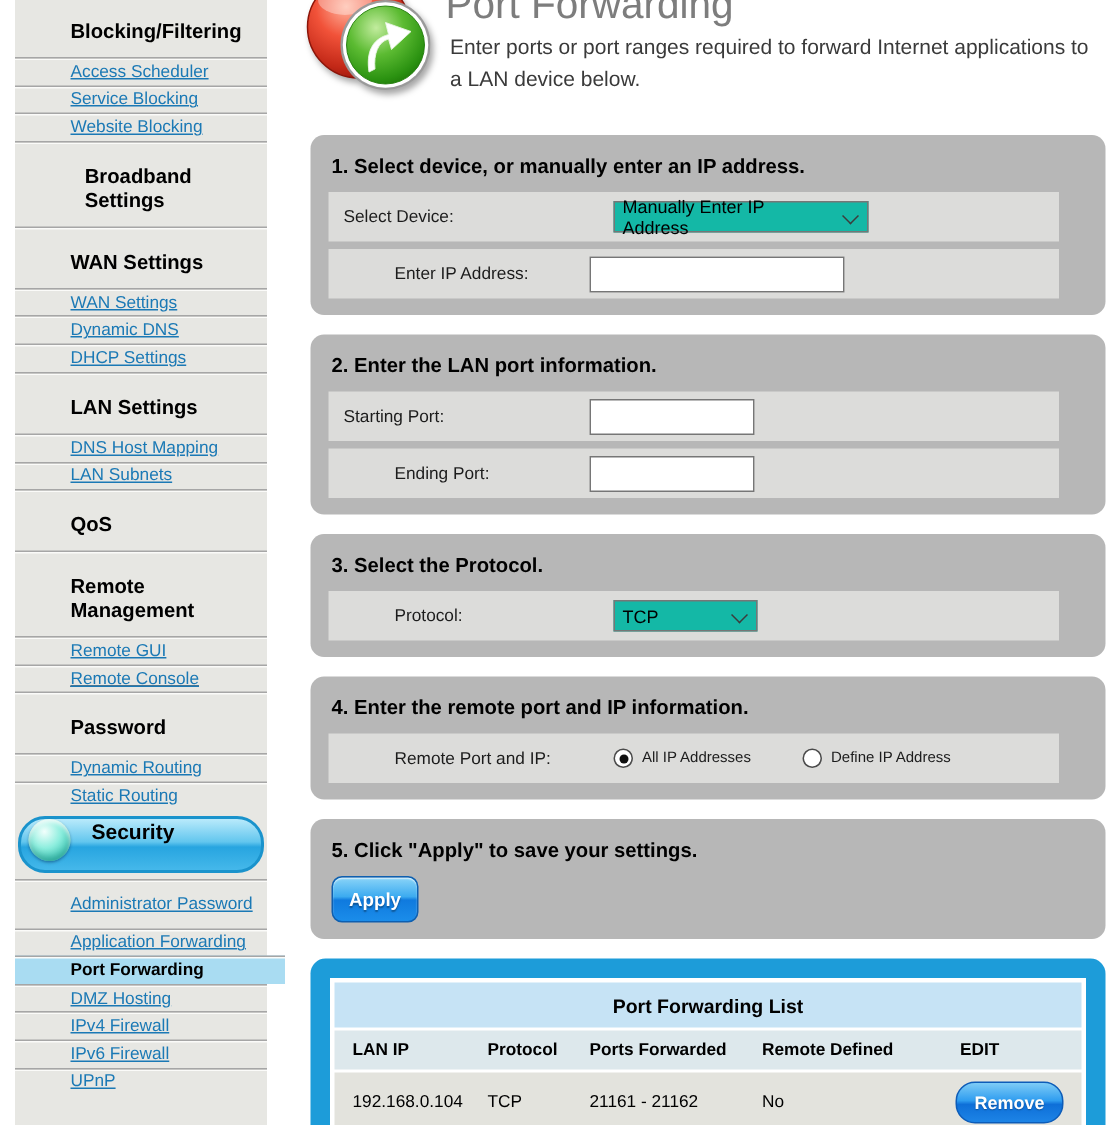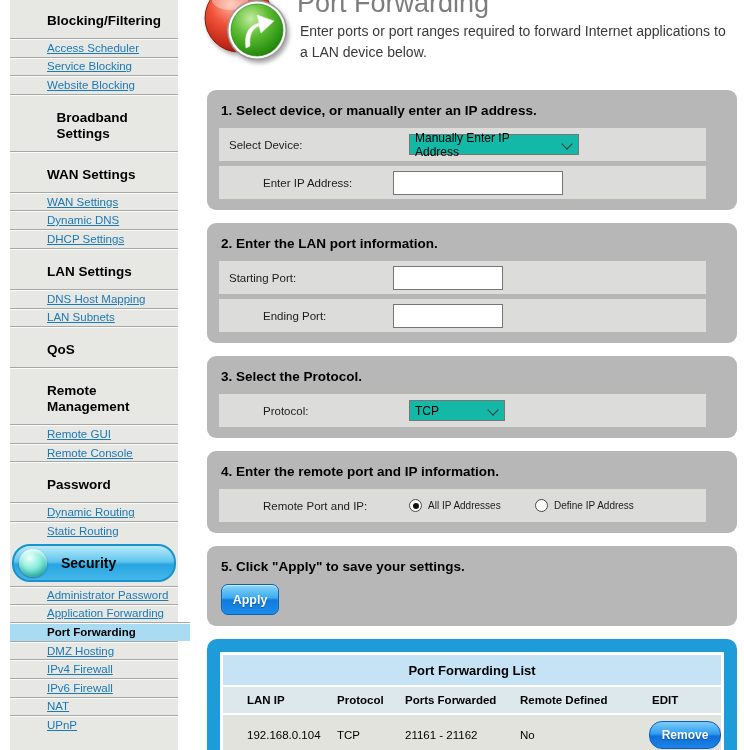--- a/index.html
+++ b/index.html
@@ -15,21 +15,21 @@
   .sb-header { display:flex; align-items:flex-end; padding-bottom:9px; }
   .sb-header span { font-weight:bold; font-size:13.5px; color:#000; line-height:1.18; max-width:112px; }
   .sb-link { display:flex; align-items:center; }
   .sb-link a { color:#1b79b5; font-size:11.5px; text-decoration:underline; cursor:pointer; }
   .sb-selected { display:flex; align-items:center; background:#a9dcf2; width:calc(100% + 12px);
                  position:relative; z-index:2; }
   .sb-selected span { font-weight:bold; font-size:11.5px; color:#000; }
   .sb-security { border-top:none; box-shadow:none; padding:4px 2px; }
   .security-btn { box-sizing:border-box; width:164px; height:38px; border:2px solid #1a93cc; border-radius:18px;
                   background:linear-gradient(#b9eafb, #62c6ee 45%, #27a5e0 55%, #45b8ea);
-                  display:flex; align-items:center; cursor:pointer; }
+                  display:flex; align-items:flex-start; cursor:pointer; }
   .security-orb { width:28px; height:28px; margin-left:5px; border-radius:50%;
                   background:radial-gradient(circle at 38% 30%, #f2fffc, #8deede 42%, #39c4b2 78%, #23a093);
                   box-shadow: inset 0 -3px 4px rgba(0,80,80,.25), 0 1px 2px rgba(0,40,80,.45),
                               inset 0 2px 3px rgba(255,255,255,.9); }
   .security-btn b { margin-left:14px; font-size:14px; color:#000; }
 
   
   .main { position:absolute; left:207px; top:0; width:530px; }
   .page-header { position:relative; height:90px; }
   .app-icon { position:absolute; left:-4px; top:-20px; width:84px; height:84px;
@@ -71,21 +71,21 @@
                color:#fff; font-weight:bold; font-size:12.5px; display:flex; align-items:center;
                justify-content:center; text-shadow:0 1px 1px rgba(0,0,0,.35); cursor:pointer;
                box-shadow: inset 0 1px 1px rgba(255,255,255,.65); }
 
   
   .pf-table { box-sizing:border-box; width:530px; background:#1d9cd9; border-radius:10px; padding:13px; }
   .pf-inner { background:#fff; padding:3px; }
   .pf-title { height:30px; background:#c6e3f5; display:flex; align-items:center; justify-content:center;
               font-weight:bold; font-size:13px; color:#000; margin-bottom:2px; }
   .pf-head, .pf-row { display:grid; grid-template-columns:90px 68px 115px 132px 1fr;
-              align-items:center; padding-left:24px; box-sizing:border-box; }
+              align-items:center; padding-left:12px; box-sizing:border-box; }
   .pf-head { height:26px; background:#dde8ec; font-weight:bold; font-size:11.5px; margin-bottom:2px; }
   .pf-row { height:40px; background:#e3e3dd; font-size:11.5px; }
   .btn-remove { width:70px; height:26px; border-radius:13px; border:1px solid #0d5cb8;
                 background:linear-gradient(#7eccf6, #2f9df0 45%, #0e6fd8 55%, #1d84e6);
                 color:#fff; font-weight:bold; font-size:12px; display:flex; align-items:center;
                 justify-content:center; text-shadow:0 1px 1px rgba(0,0,0,.3); cursor:pointer;
                 margin-left:-3px; }
 </style>
 </head>
 <body>
@@ -149,40 +149,37 @@
       </div>
       <div class="sb-row sb-link" style="height: 18.6px;">
         <a>Static Routing</a>
       </div>
       <div class="sb-row sb-security sb-first" style="height: 46px; padding-left: 2px;">
         <div class="security-btn">
           <span class="security-orb"></span>
           <b>Security</b>
         </div>
       </div>
-      <div class="sb-row sb-link" style="height: 18px; text-align: center;">
+      <div class="sb-row sb-link" style="height: 33px; text-align: center;">
         <a>Administrator Password</a>
       </div>
       <div class="sb-row sb-link" style="height: 18.6px;">
         <a>Application Forwarding</a>
       </div>
       <div class="sb-row sb-selected" style="height: 18.6px;">
         <span>Port Forwarding</span>
       </div>
       <div class="sb-row sb-link" style="height: 18.6px;">
         <a>DMZ Hosting</a>
       </div>
       <div class="sb-row sb-link" style="height: 18.6px;">
         <a>IPv4 Firewall</a>
       </div>
       <div class="sb-row sb-link" style="height: 18.6px;">
         <a>IPv6 Firewall</a>
-      </div>
-      <div class="sb-row sb-link" style="height: 18.6px;">
-        <a>NAT</a>
       </div>
       <div class="sb-row sb-link" style="height: 18.6px;">
         <a>UPnP</a>
       </div>
     </aside>
 
   <main class="main">
 
     <div class="page-header">
       <span class="app-icon">

